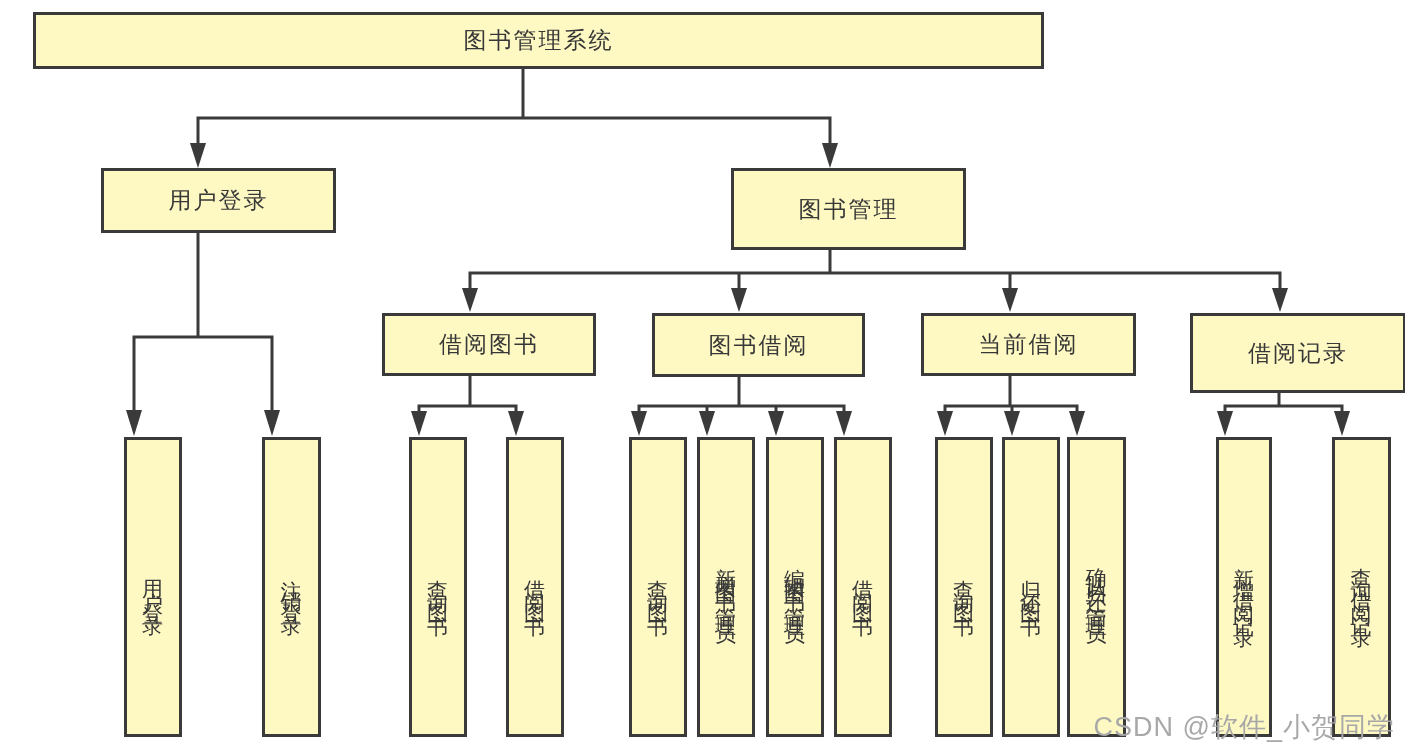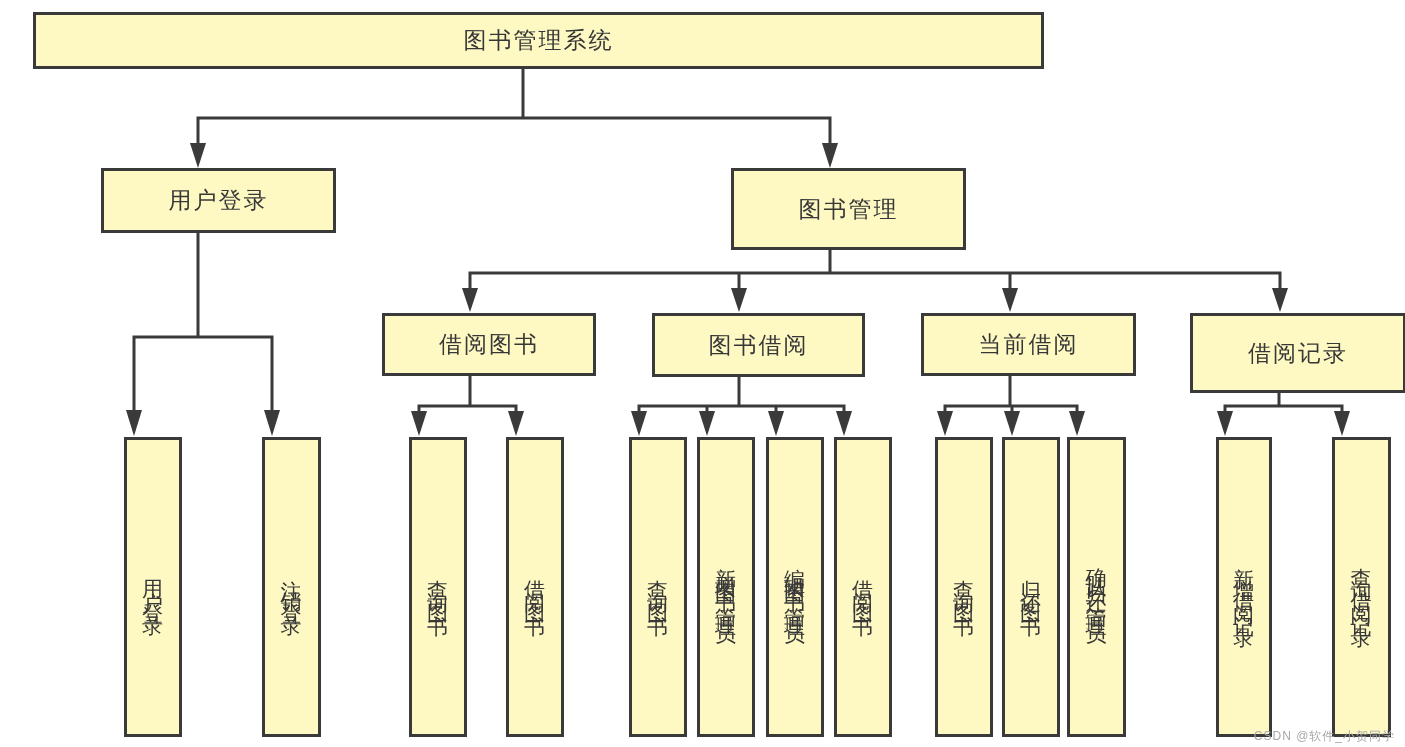--- a/index.html
+++ b/index.html
@@ -26,21 +26,21 @@
     writing-mode:vertical-rl;
     text-orientation:mixed;
     font-size:21px;
     letter-spacing:12px;
     line-height:1;
   }
   .leaf.tight { letter-spacing:8px; }
   #watermark {
     position:absolute;
     right:10px; bottom:2px;
-    font-size:12px;
+    font-size:27px;
     color:#a8a8a8;
     letter-spacing:1px;
     white-space:nowrap;
   }
   .cline { stroke:#3a3a3a; stroke-width:3; fill:none; }
   .ahead { fill:#3a3a3a; stroke:none; }
 </style>
 </head>
 <body>
 

